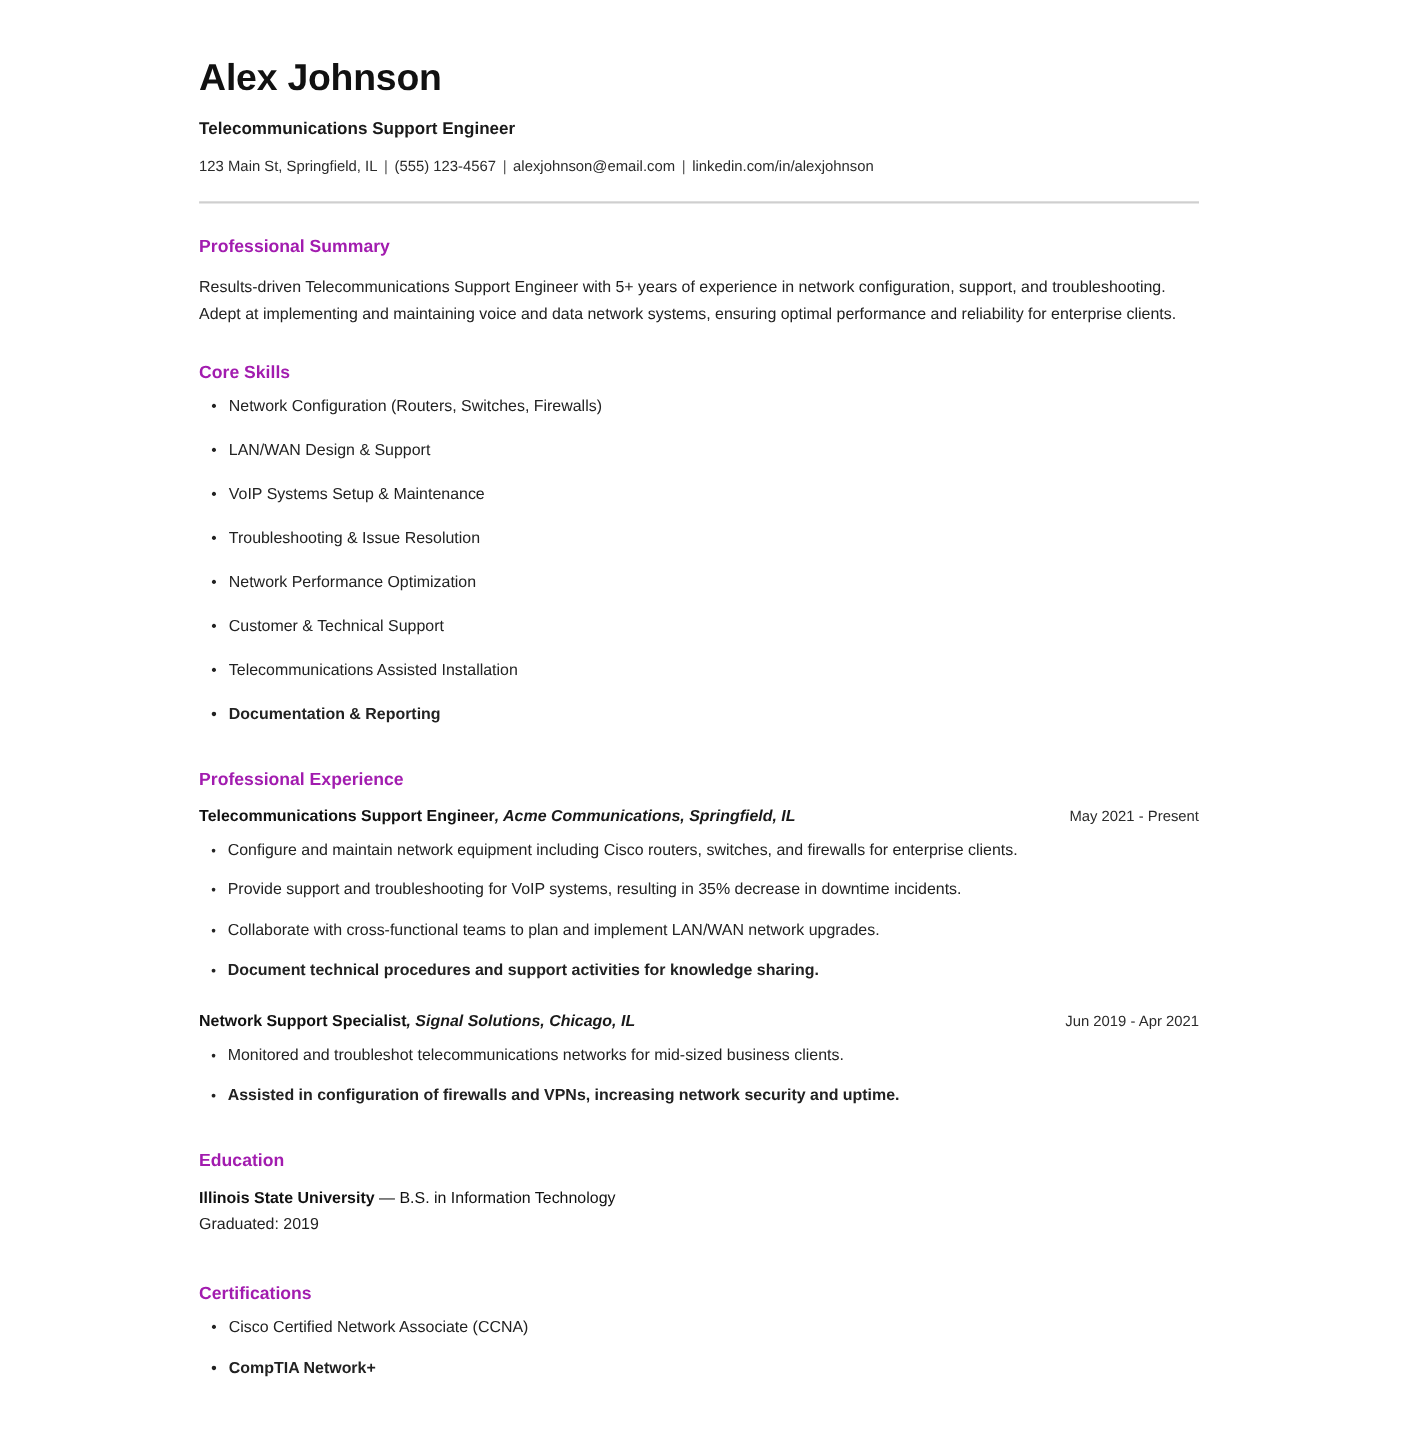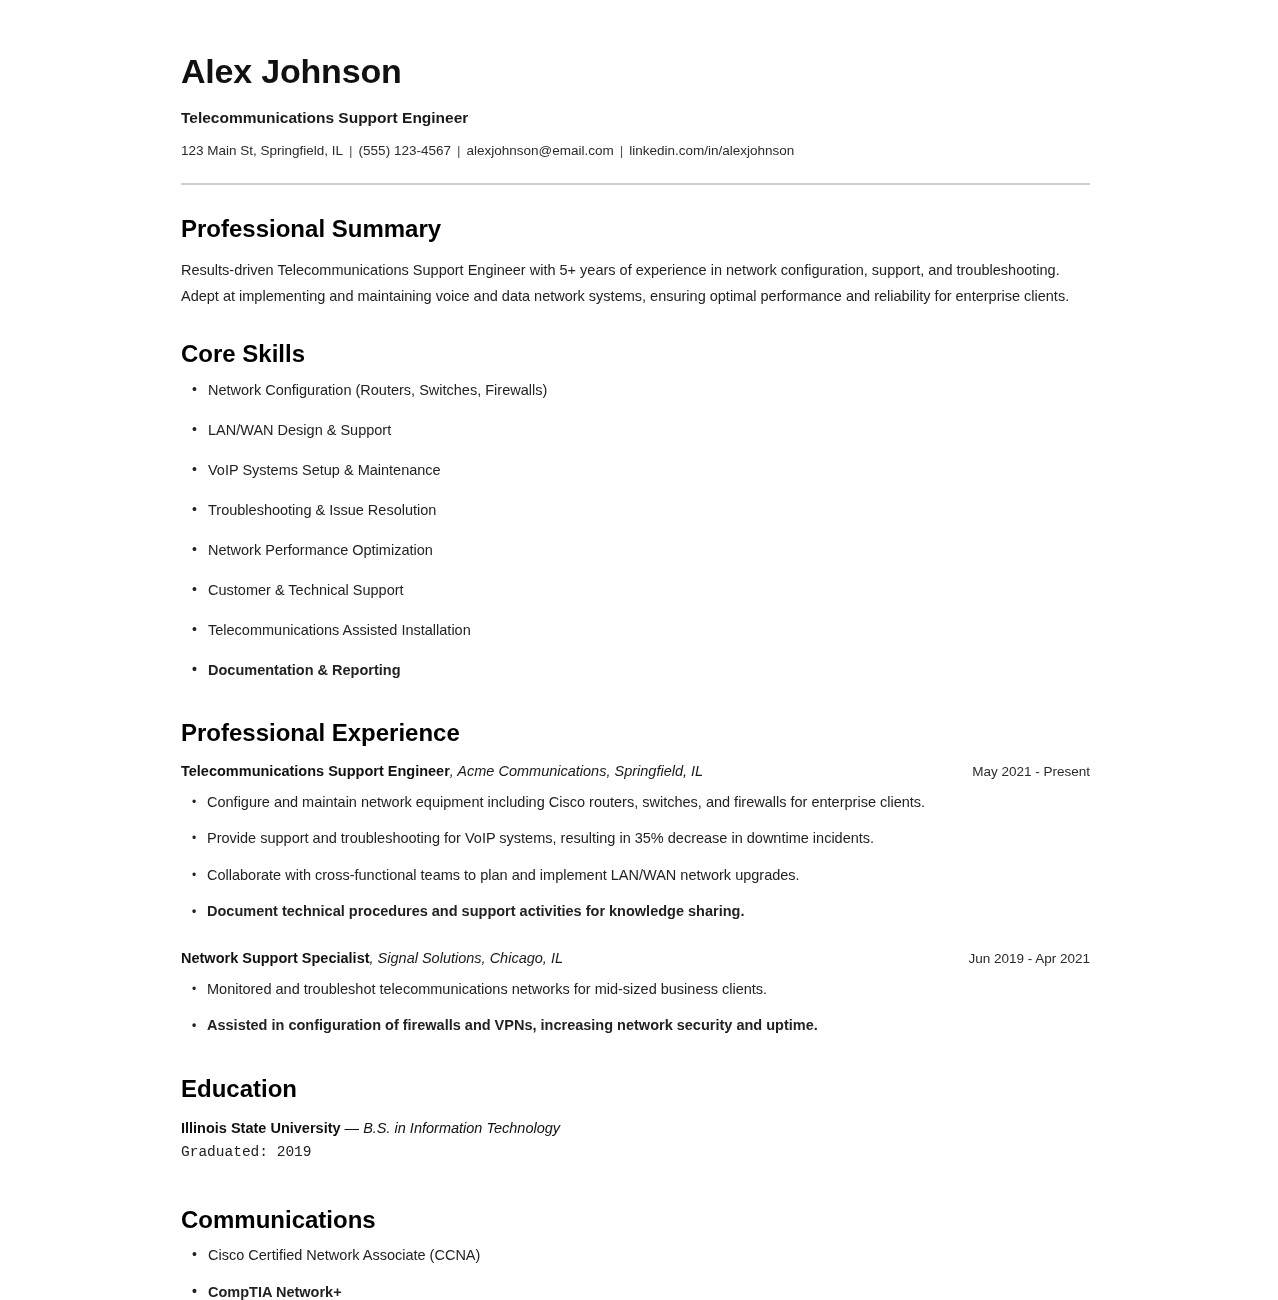--- a/index.html
+++ b/index.html
@@ -54,23 +54,23 @@
   }
 
   
   .section {
     margin-top: 30px;
   }
   .section.tight { }
   .section.wide  { margin-top: 42px; }
 
   .section-title {
-    font-size: 24px;
-    font-weight: bold;
-    color: #000000;
+    font-size: 16px;
+    font-weight: bold;
+    color: #a21caf;
     margin: 0 0 14px 0;
     line-height: 1.2;
   }
 
   .summary-text {
     font-size: 14.5px;
     line-height: 1.78;
     color: #222;
     margin: 0;
     max-width: 900px;
@@ -132,46 +132,45 @@
   .job-role {
     font-size: 14.5px;
     color: #111;
     line-height: 1.3;
   }
   .job-role .role {
     font-weight: bold;
   }
   .job-role .company {
     font-style: italic;
-    font-weight: normal;
+    font-weight: bold;
     color: #1a1a1a;
   }
   .job-dates {
     font-size: 13.5px;
     color: #2b2b2b;
     white-space: nowrap;
     padding-left: 24px;
   }
 
   
   .edu-line {
     font-size: 14.5px;
     color: #111;
     line-height: 1.6;
     margin: 0;
   }
   .edu-line .school { font-weight: bold; }
   .edu-line .dash { font-weight: normal; }
-  .edu-line .degree { font-style: italic; }
+  .edu-line .degree { }
   .edu-grad {
     font-size: 14.5px;
     color: #222;
     line-height: 1.6;
     margin: 0;
-    font-family: Liberation Mono, monospace;
   }
 </style>
 </head>
 <body>
 
 <div class="page">
 
   <header>
     <h1 class="name">Alex Johnson</h1>
     <div class="headline">Telecommunications Support Engineer</div>
@@ -228,20 +227,20 @@
     </div>
   </section>
 
   <section class="section wide">
     <h2 class="section-title">Education</h2>
     <p class="edu-line"><span class="school">Illinois State University</span><span class="dash"> — </span><span class="degree">B.S. in Information Technology</span></p>
     <p class="edu-grad">Graduated: 2019</p>
   </section>
 
   <section class="section wide">
-    <h2 class="section-title">Communications</h2>
+    <h2 class="section-title">Certifications</h2>
     <ul class="bullets cert-bullets">
       <li>Cisco Certified Network Associate (CCNA)</li>
       <li>CompTIA Network+</li>
     </ul>
   </section>
 
 </div>
 
 </body></html>

